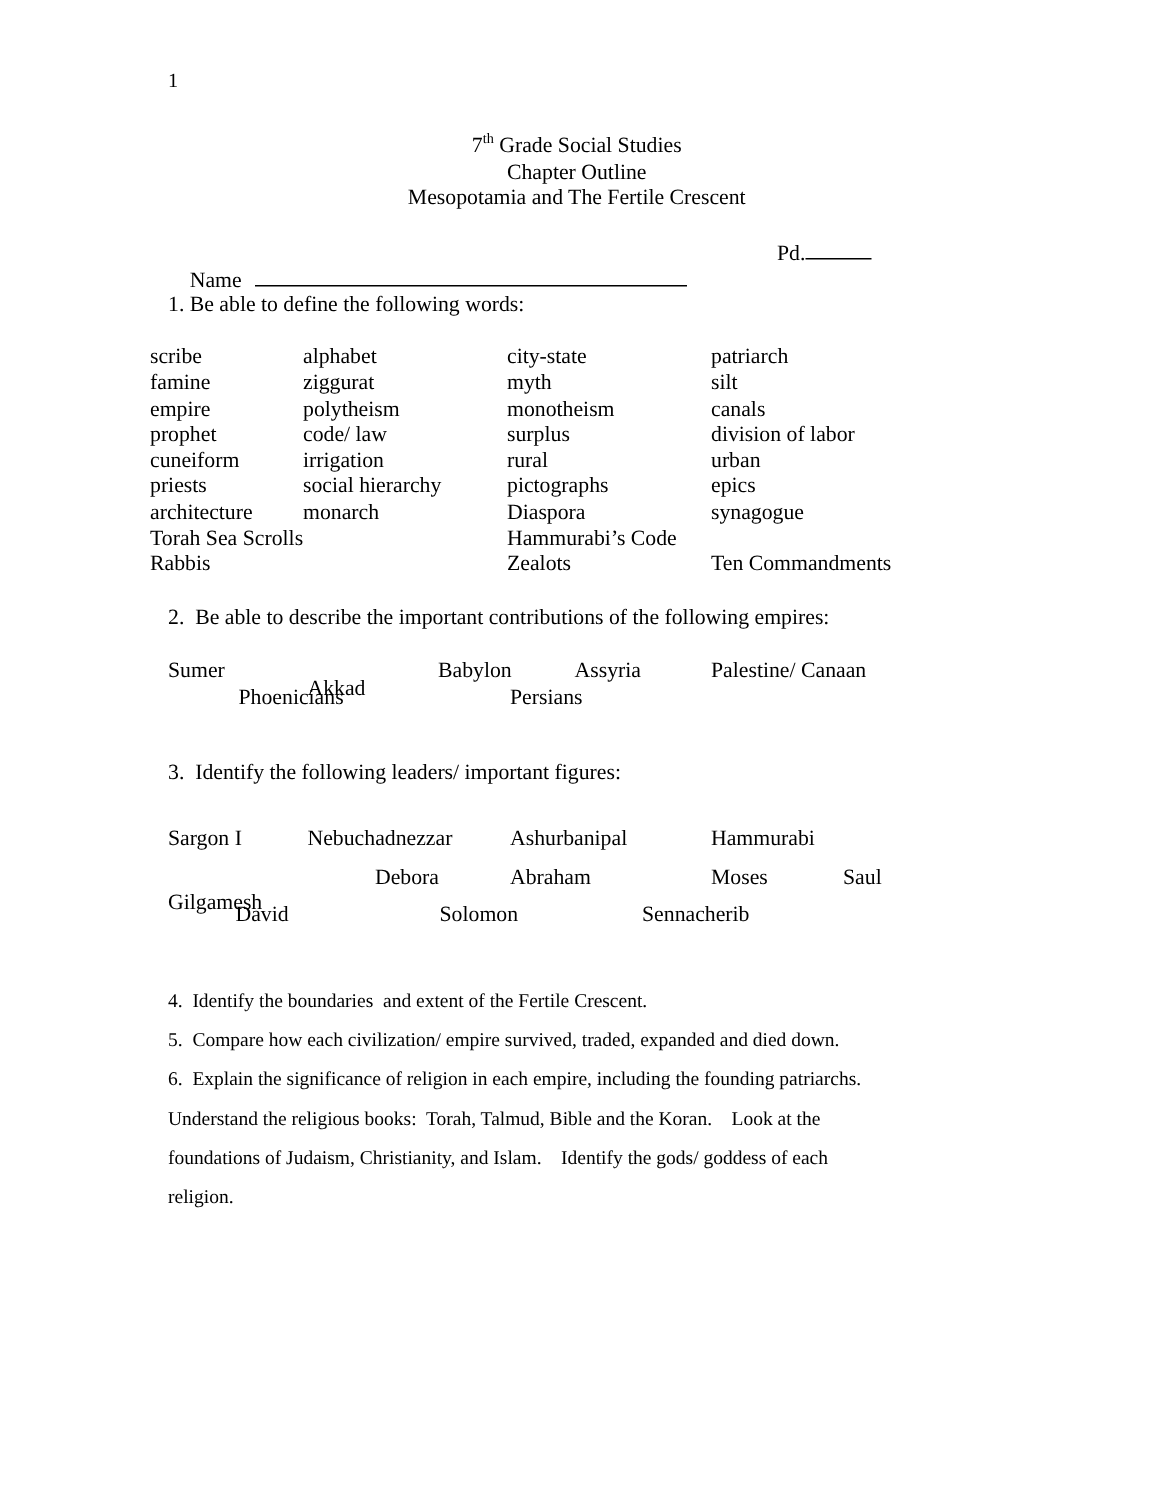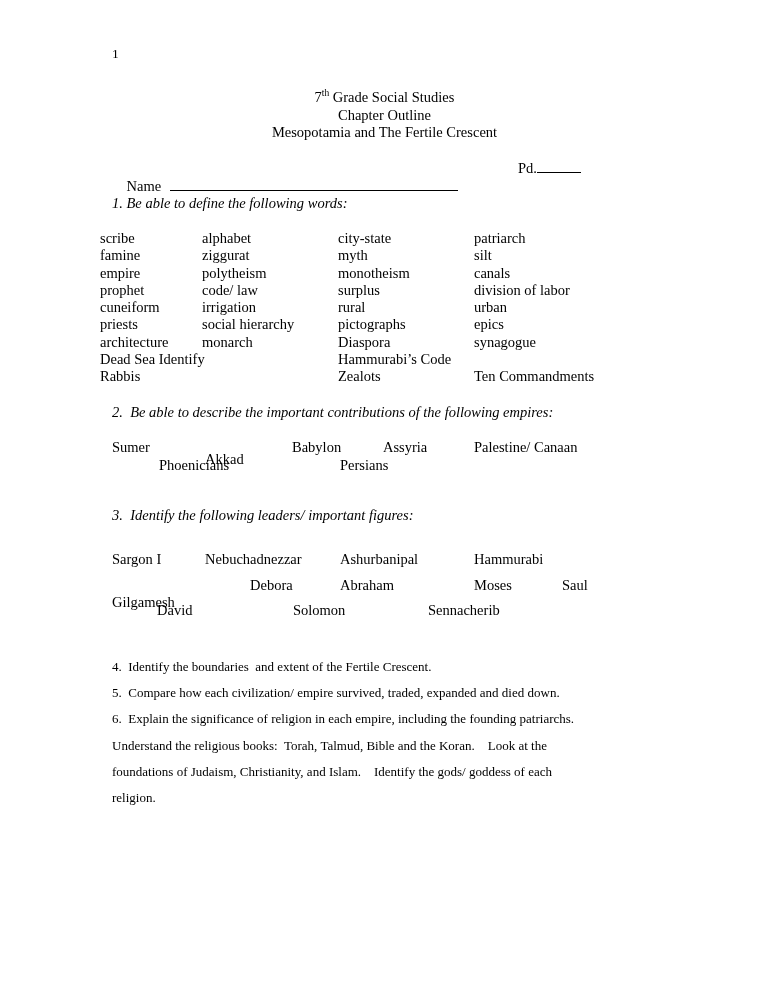--- a/index.html
+++ b/index.html
@@ -83,21 +83,20 @@
     vertical-align: baseline;
   }
 
   
   .prompt {
     position: absolute;
     left: 112px;
     font-size: 14.5px;
     line-height: 18px;
     white-space: pre;
-    font-style: italic;
   }
 
   
   .vocab {
     position: absolute;
     left: 0;
     top: 230px;
     width: 768px;
   }
   .vocab-row {
@@ -218,21 +217,21 @@
         <span class="vocab-cell c3">pictographs</span>
         <span class="vocab-cell c4">epics</span>
       </div>
       <div class="vocab-row">
         <span class="vocab-cell c1">architecture</span>
         <span class="vocab-cell c2">monarch</span>
         <span class="vocab-cell c3">Diaspora</span>
         <span class="vocab-cell c4">synagogue</span>
       </div>
       <div class="vocab-row">
-        <span class="vocab-cell c1">Dead Sea Identify</span>
+        <span class="vocab-cell c1">Torah Sea Scrolls</span>
         <span class="vocab-cell c3">Hammurabi’s Code</span>
       </div>
       <div class="vocab-row">
         <span class="vocab-cell c1">Rabbis</span>
         <span class="vocab-cell c3">Zealots</span>
         <span class="vocab-cell c4">Ten Commandments</span>
       </div>
     </div>
 
   <div class="prompt" style="top:403px;">2.  Be able to describe the important contributions of the following empires:</div>

